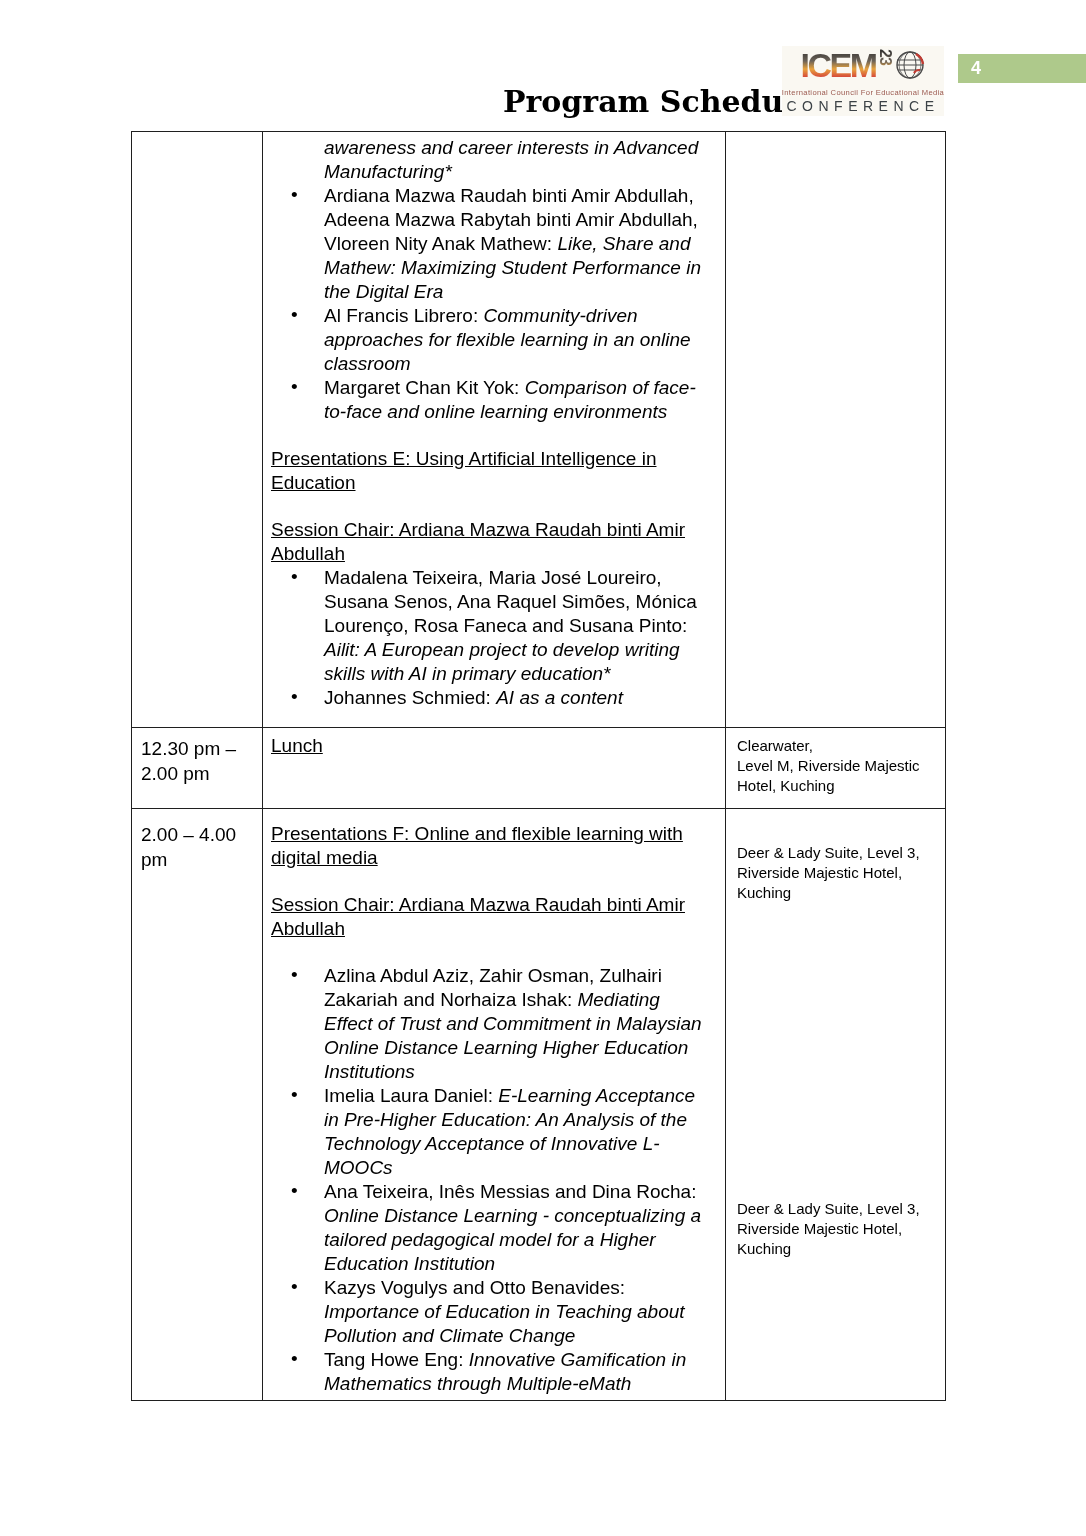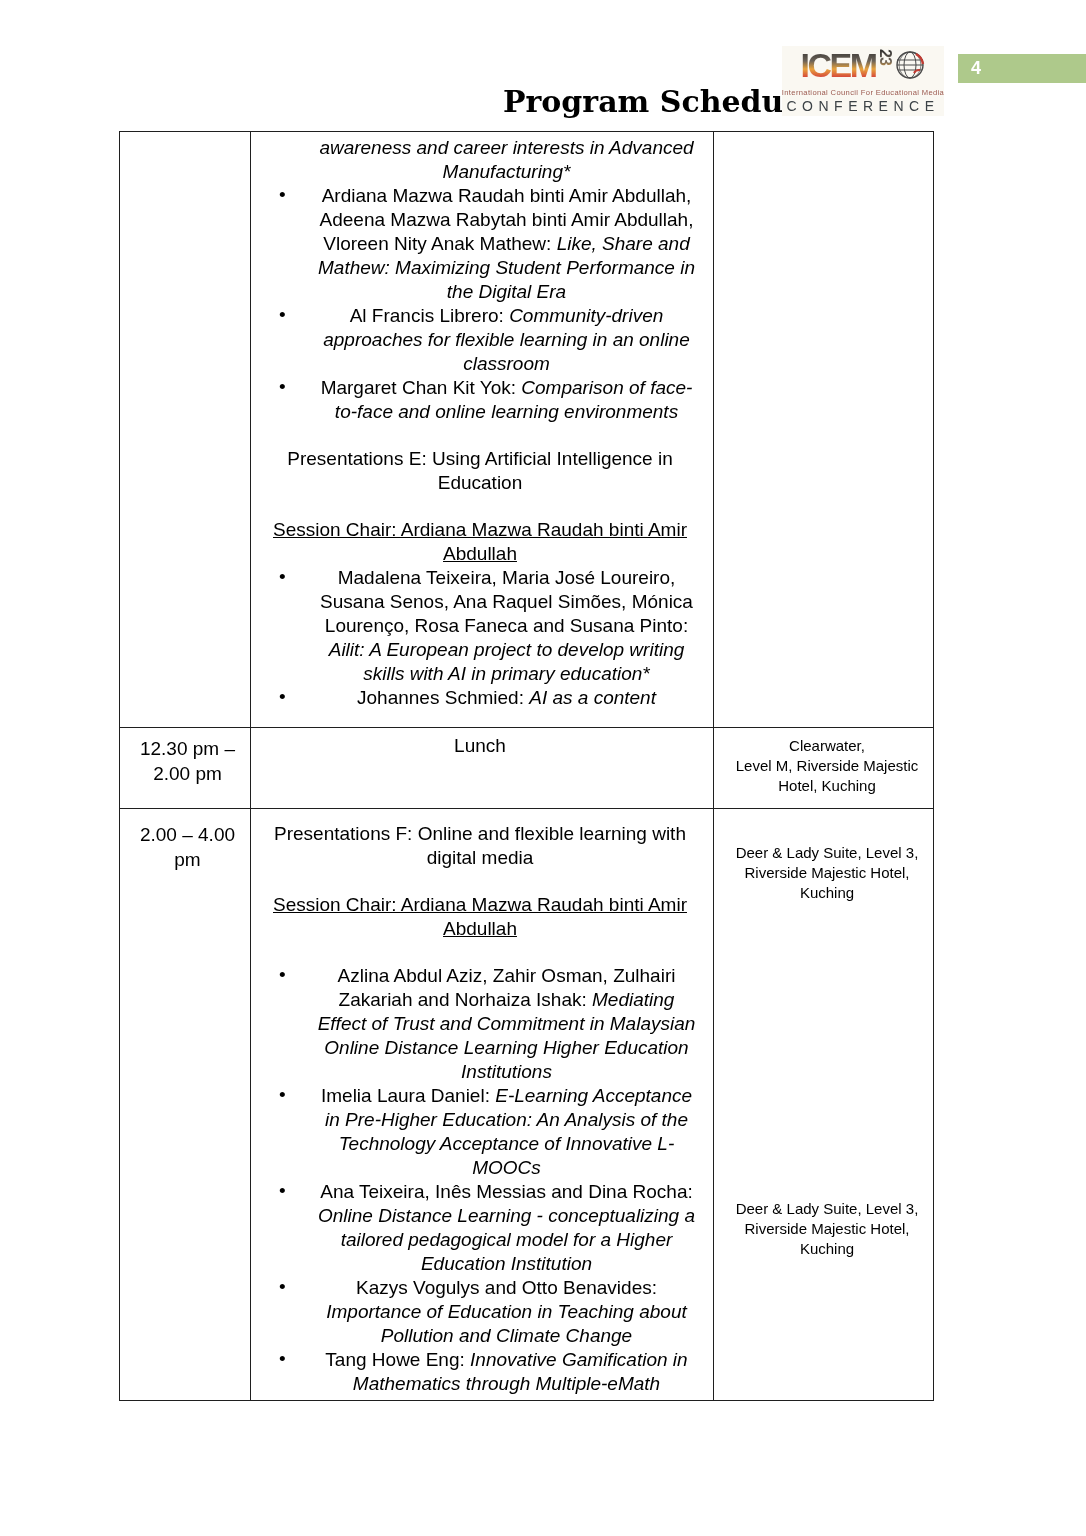--- a/index.html
+++ b/index.html
@@ -20,30 +20,30 @@
   .logo-year{writing-mode:vertical-rl;text-orientation:sideways;font-weight:900;
       font-size:16px;line-height:1;letter-spacing:-1px;margin-left:1px;height:32px;}
   .logo-globe{margin-left:1px;display:flex;align-items:center;}
   .logo-sub{font-size:7.6px;color:#9c5a50;letter-spacing:0.35px;white-space:nowrap;margin-top:6px;}
   .logo-conf{font-size:14px;color:#3c4246;letter-spacing:5.5px;white-space:nowrap;margin-top:1px;font-weight:500;}
   .page-badge{position:absolute;left:958px;top:54px;width:128px;height:29px;
       color:#fff;font-weight:bold;font-size:18px;line-height:29px;
       padding-left:13px;box-sizing:border-box;}
 
   
-  table.schedule{position:absolute;left:119px;top:131px;width:814px;
-      border-collapse:collapse;table-layout:fixed;text-align:center;}
+  table.schedule{position:absolute;left:131px;top:131px;width:814px;
+      border-collapse:collapse;table-layout:fixed;}
   .schedule td{border:1.5px solid #1f1f1f;vertical-align:top;box-sizing:border-box;}
   .cell-time{padding:8px 4px 4px 9px;font-size:19px;line-height:25px;}
   .cell-content{padding:4px 12px 4px 8px;font-size:19px;line-height:24px;}
   .cell-loc{padding:8px 4px 4px 11px;font-size:15px;line-height:20px;}
   .pad-r3{padding-top:13px;}
   .loc-pad-r3{padding-top:34px;}
 
-  .para{margin:0;}
+  .para{margin:0;text-decoration:underline;}
   .chair{text-decoration:underline;}
   .li{position:relative;padding-left:53px;}
   .li .marker{position:absolute;left:20px;top:-1px;}
   .spacer{height:23px;}
   .loc-block + .loc-block{margin-top:296px;}
 </style>
 </head>
 <body>
 
 <div class="page">

